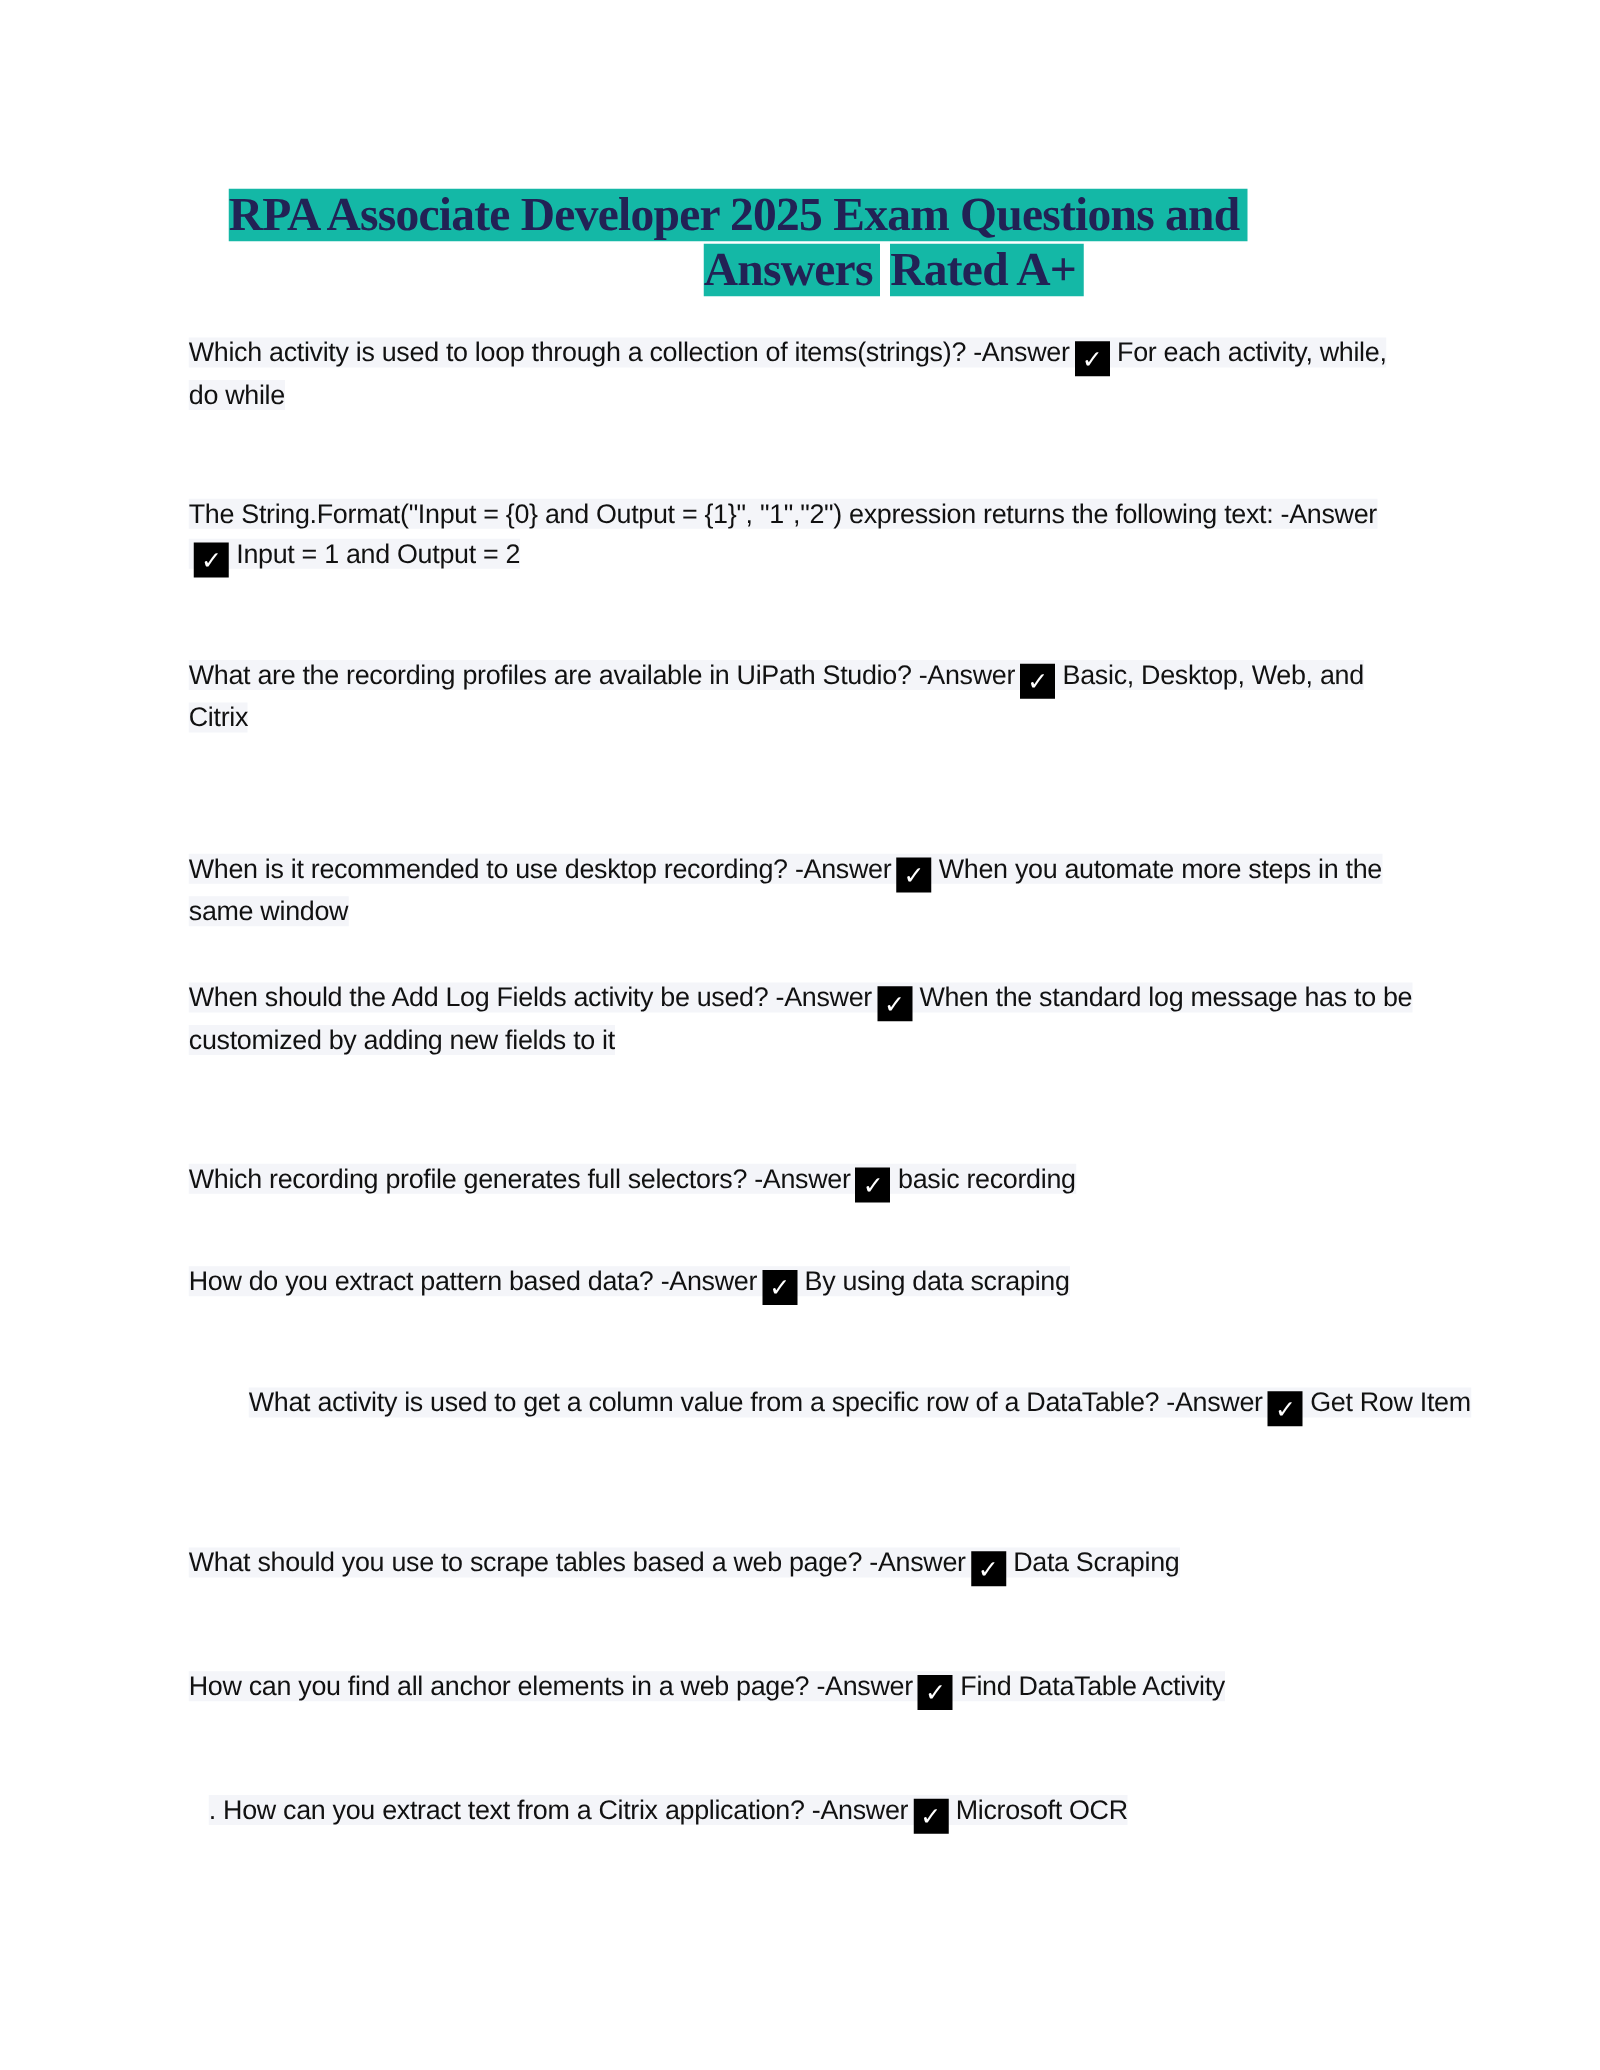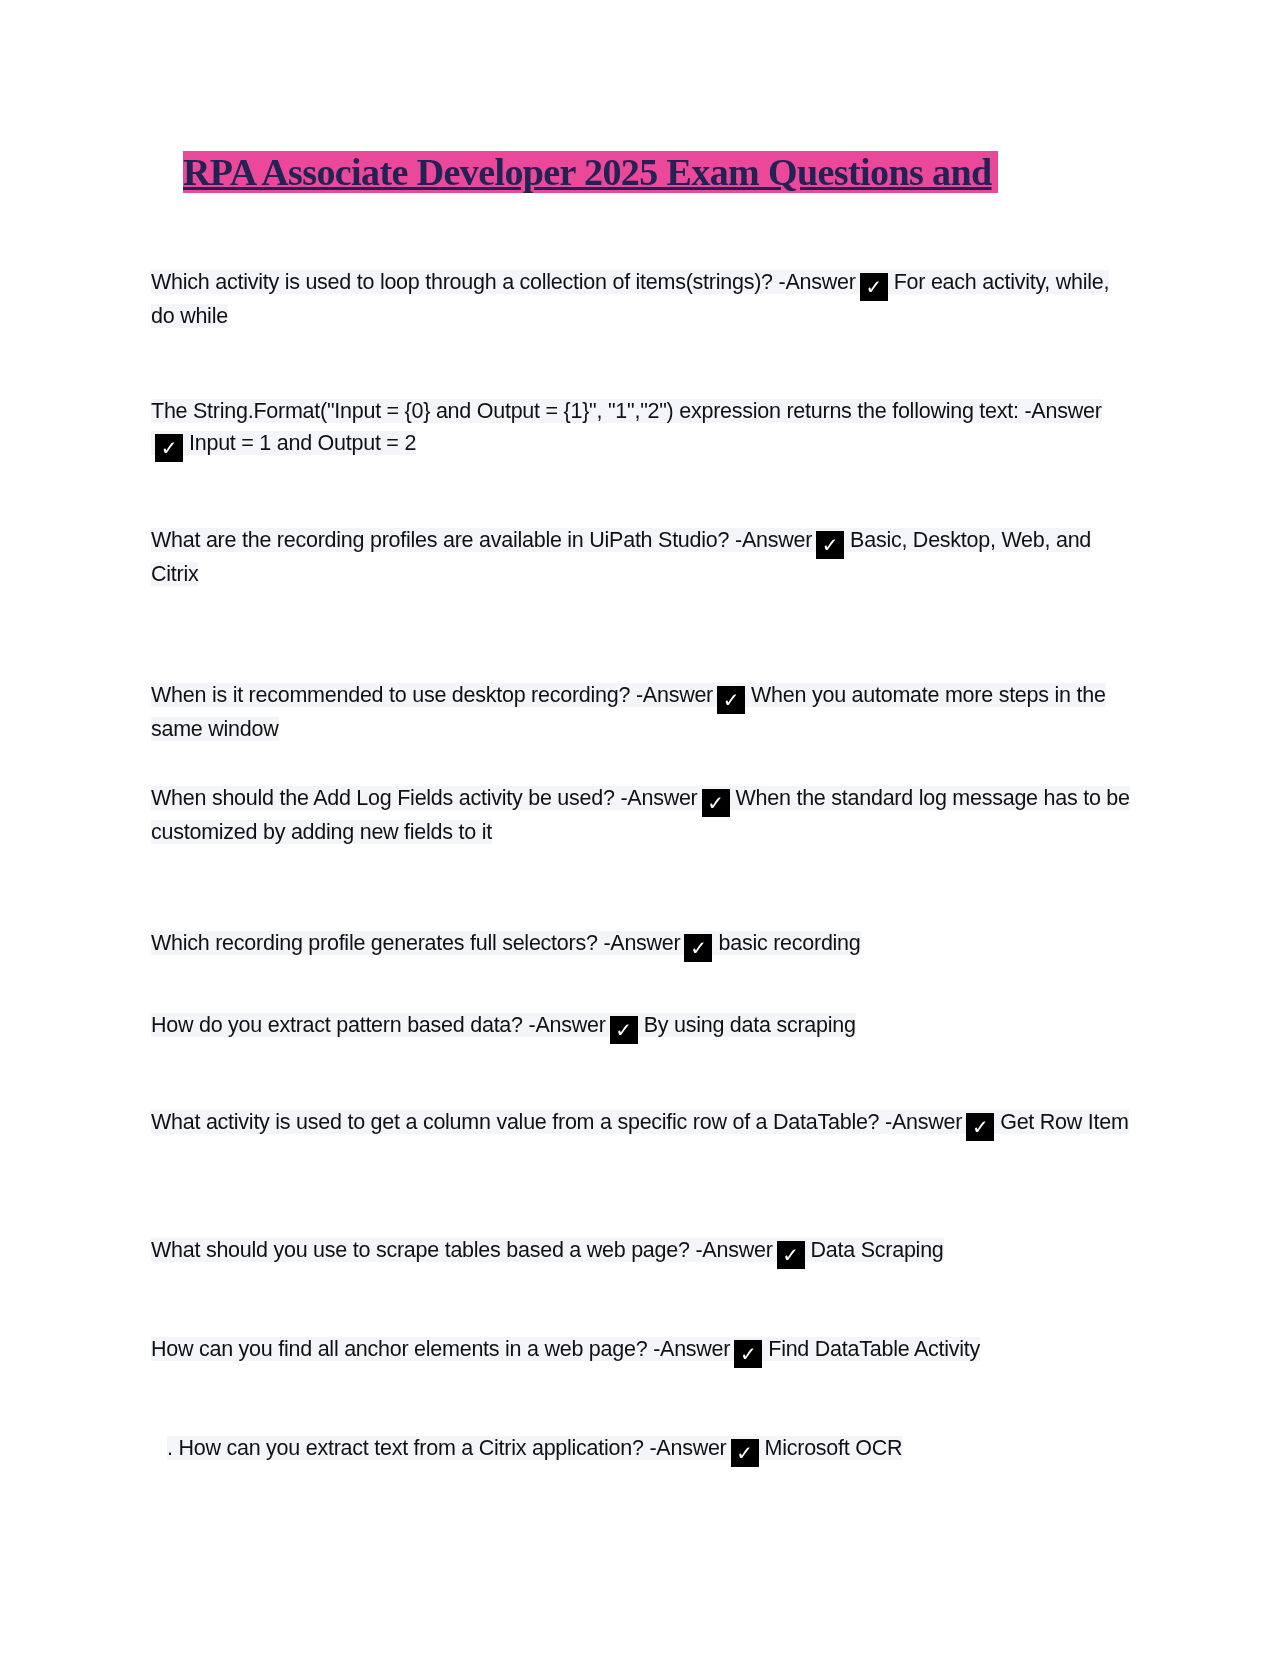--- a/index.html
+++ b/index.html
@@ -17,21 +17,21 @@
       width: 900px;
       font-family: "Liberation Serif", "DejaVu Serif", serif;
       font-weight: bold;
       font-size: 38px;
       line-height: 44px;
       color: #222255;
       letter-spacing: -0.6px;
     }
     .title-line { white-space: nowrap; display: block; }
     .title-line2 { padding-left: 380px; }
-    .hl-yellow { background: #ec4899; padding: 0 6px 0 0; text-decoration: underline; }
+    .hl-yellow { background: #14b8a6; padding: 0 6px 0 0; }
     .hl-gap { display: inline-block; width: 8px; }
     .qa {
       position: absolute;
       left: 151px;
       width: 980px;
       font-family: "Liberation Sans", "DejaVu Sans", sans-serif;
       font-size: 21.5px;
       line-height: 31.5px;
       color: #111111;
       letter-spacing: -0.25px;
@@ -49,20 +49,21 @@
       vertical-align: -5px;
       margin: 0 6px 0 4px;
       font-family: "DejaVu Sans", sans-serif;
     }
   </style>
 </head>
 <body>
 
 <div class="title-block">
   <span class="title-line"><span class="hl-yellow">RPA Associate Developer 2025 Exam Questions and</span></span>
+  <span class="title-line title-line2"><span class="hl-yellow">Answers</span><span class="hl-gap"></span><span class="hl-yellow">Rated A+</span></span>
 </div>
 
 <div class="qa" style="top:267px;">
   <span class="qa-text"><span>Which activity is used to loop through a collection of items(strings)?</span> <span>-Answer</span><span class="check">✓</span><span>For each activity, while, do while</span></span>
 </div>
 
 <div class="qa" style="top:396px;">
   <span class="qa-text"><span>The String.Format("Input = {0} and Output = {1}", "1","2") expression returns the following text:</span> <span>-Answer</span><span class="check">✓</span><span>Input = 1 and Output = 2</span></span>
 </div>
 
@@ -79,21 +80,21 @@
 </div>
 
 <div class="qa" style="top:912px;margin-top:16px;">
   <span class="qa-text"><span>Which recording profile generates full selectors?</span> <span>-Answer</span><span class="check">✓</span><span>basic recording</span></span>
 </div>
 
 <div class="qa" style="top:1010px;">
   <span class="qa-text"><span>How do you extract pattern based data?</span> <span>-Answer</span><span class="check">✓</span><span>By using data scraping</span></span>
 </div>
 
-<div class="qa" style="top:1107px;">
+<div class="qa" style="top:1107px;margin-left:48px;">
   <span class="qa-text"><span>What activity is used to get a column value from a specific row of a DataTable?</span> <span>-Answer</span><span class="check">✓</span><span>Get Row Item</span></span>
 </div>
 
 <div class="qa" style="top:1235px;">
   <span class="qa-text"><span>What should you use to scrape tables based a web page?</span> <span>-Answer</span><span class="check">✓</span><span>Data Scraping</span></span>
 </div>
 
 <div class="qa" style="top:1334px;">
   <span class="qa-text"><span>How can you find all anchor elements in a web page?</span> <span>-Answer</span><span class="check">✓</span><span>Find DataTable Activity</span></span>
 </div>

